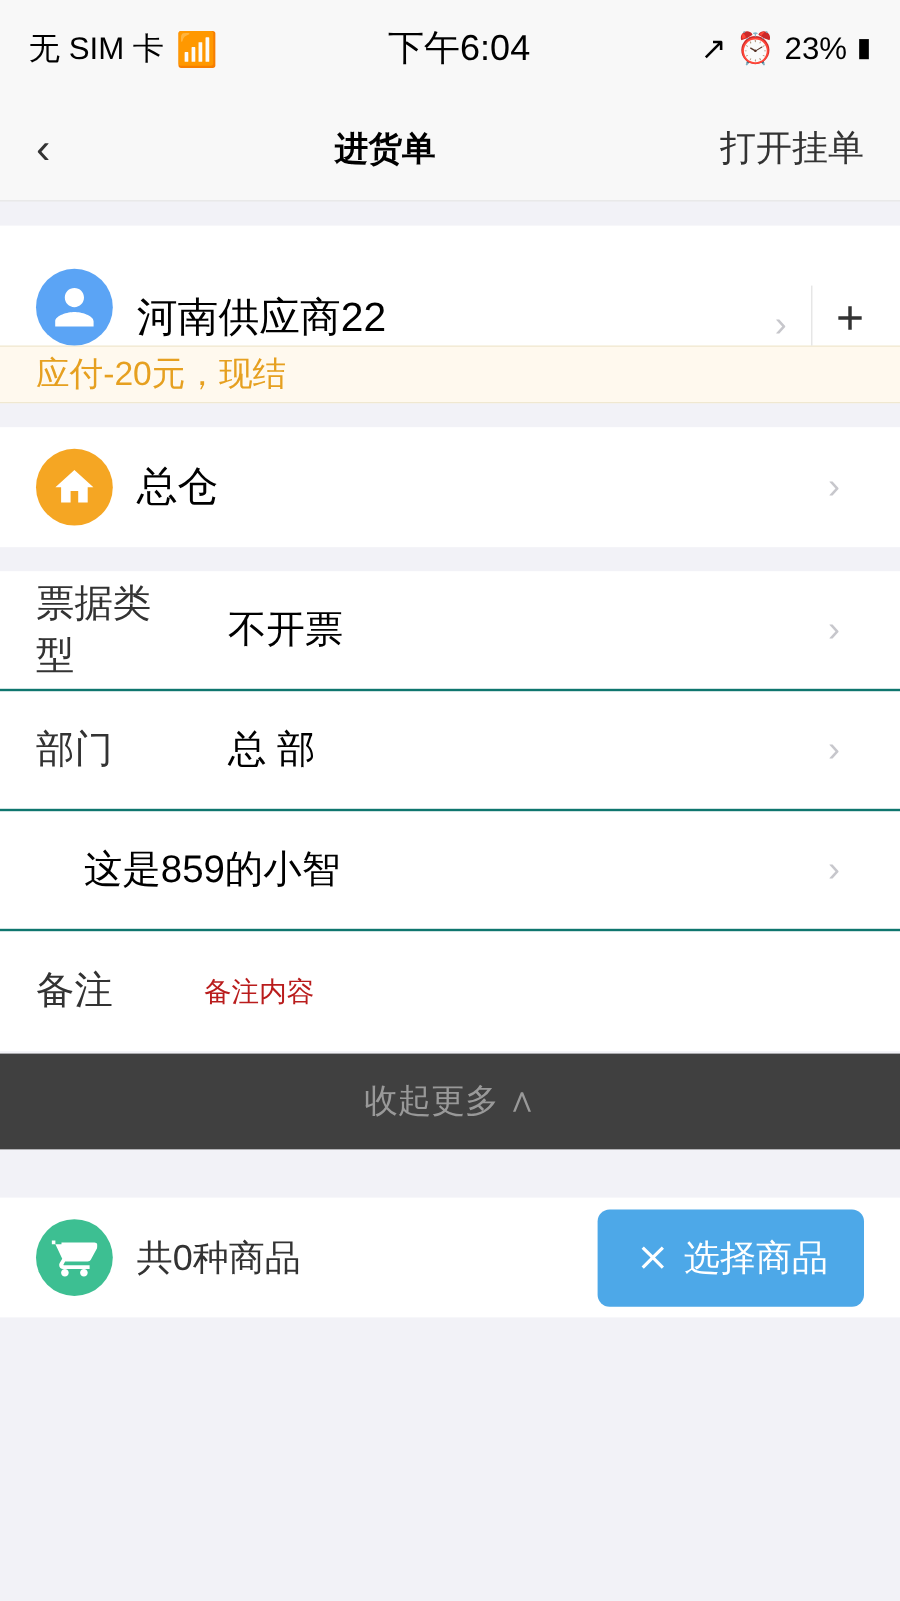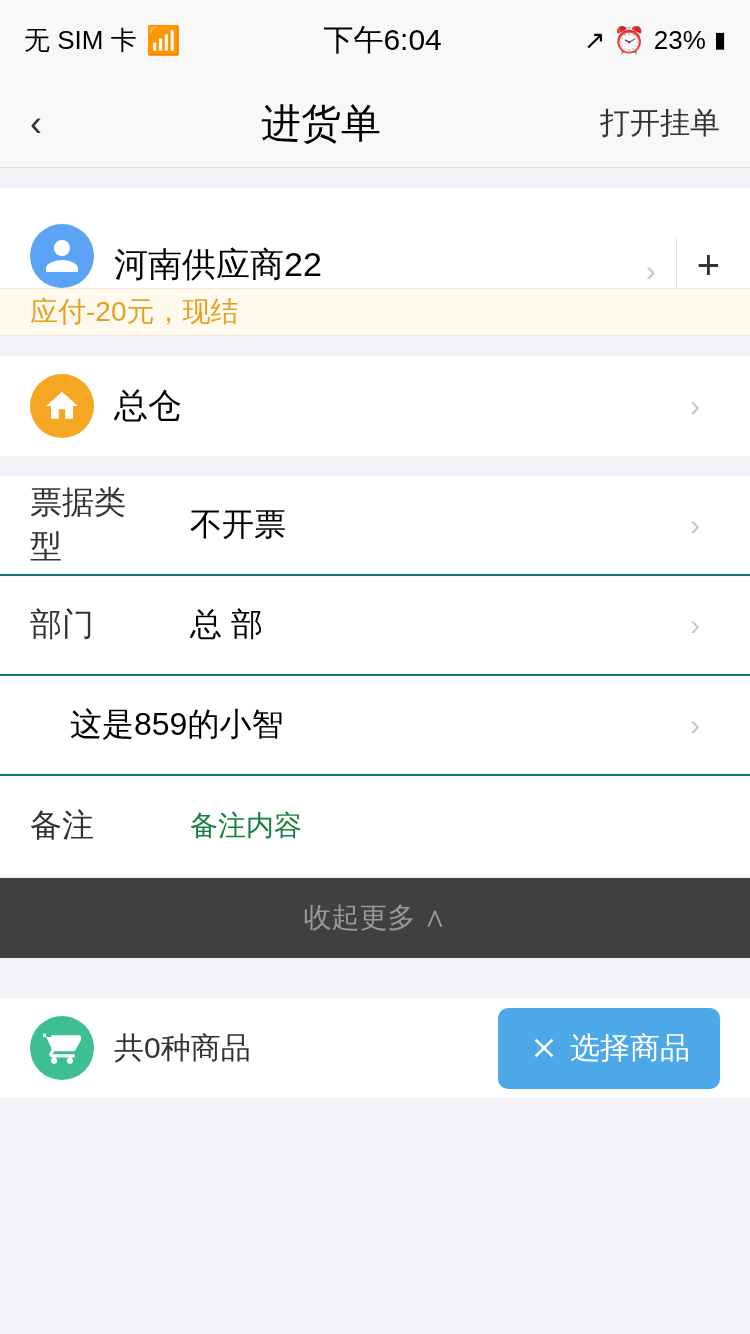--- a/index.html
+++ b/index.html
@@ -19,21 +19,21 @@
       background: #f8f8f8;
       display: flex;
       align-items: center;
       justify-content: space-between;
       padding: 0 24px;
       font-size: 26px;
       color: #000;
     }
     .status-left {
       display: flex;
-      align-items: center;
+      align-items: flex-end;
       gap: 10px;
     }
     .status-center {
       font-size: 30px;
       font-weight: 500;
     }
     .status-right {
       display: flex;
       align-items: center;
       gap: 8px;
@@ -51,22 +51,22 @@
       justify-content: space-between;
       padding: 0 30px;
       border-bottom: 1px solid #e0e0e0;
     }
     .nav-back {
       font-size: 36px;
       color: #333;
       cursor: pointer;
     }
     .nav-title {
-      font-size: 40px;
-      font-weight: 400;
+      font-size: 28px;
+      font-weight: 700;
       color: #000;
     }
     .nav-action {
       font-size: 30px;
       color: #333;
       cursor: pointer;
     }
 
     
     .section-gap {
@@ -184,23 +184,23 @@
       flex-shrink: 0;
     }
     .form-value {
       flex: 1;
       font-size: 32px;
       color: #000;
       margin-left: 40px;
     }
     .form-placeholder {
       flex: 1;
-      font-size: 28px;
-      color: #15803d;
-      margin-left: 40px;
+      font-size: 23px;
+      color: #b91c1c;
+      margin-left: 20px;
     }
 
     
     .collapse-row {
       background: #404040;
       display: flex;
       align-items: center;
       justify-content: center;
       height: 80px;
       margin-top: 2px;

